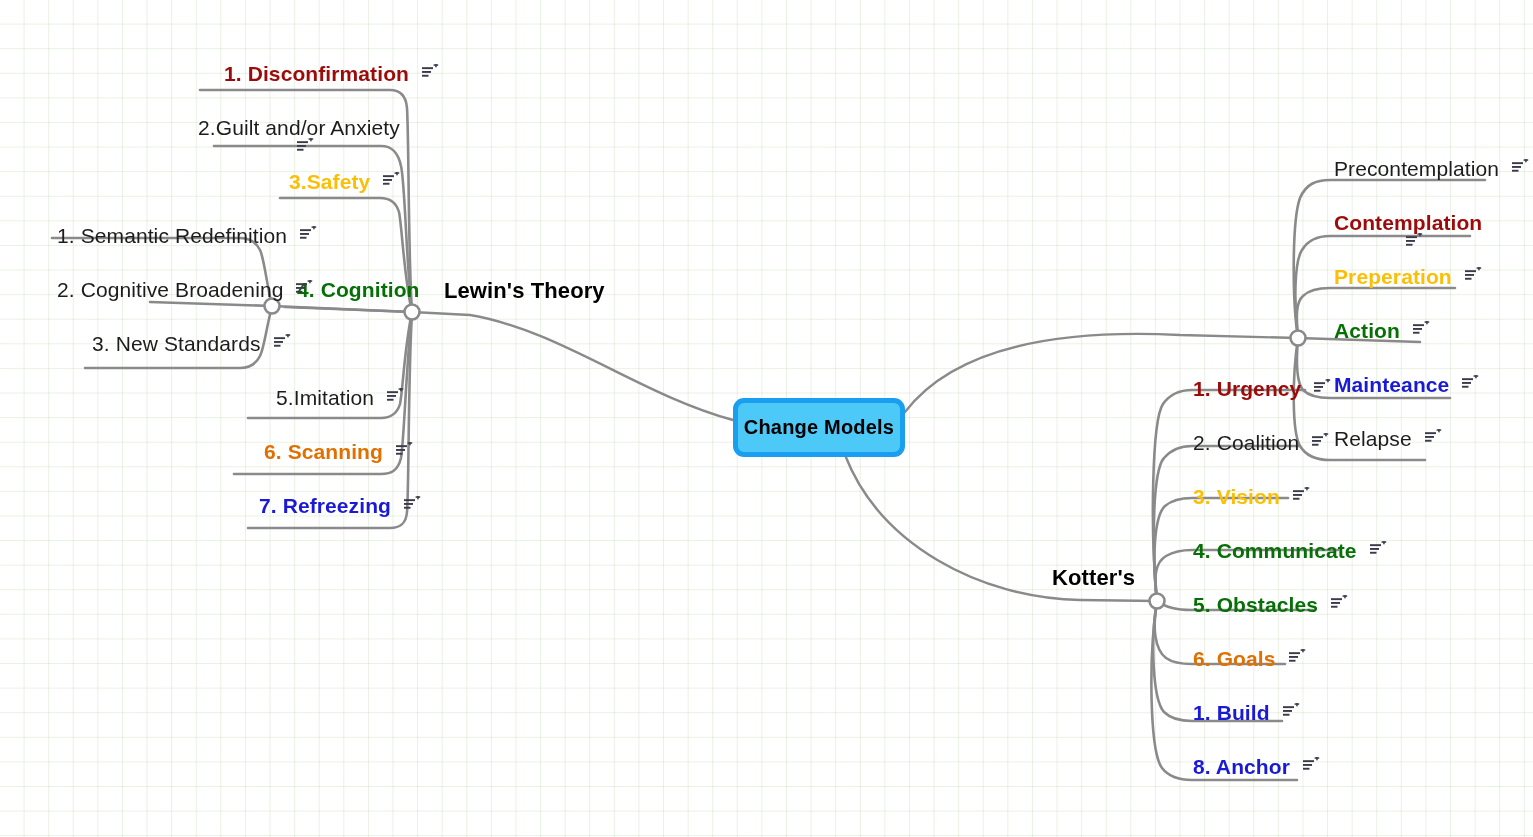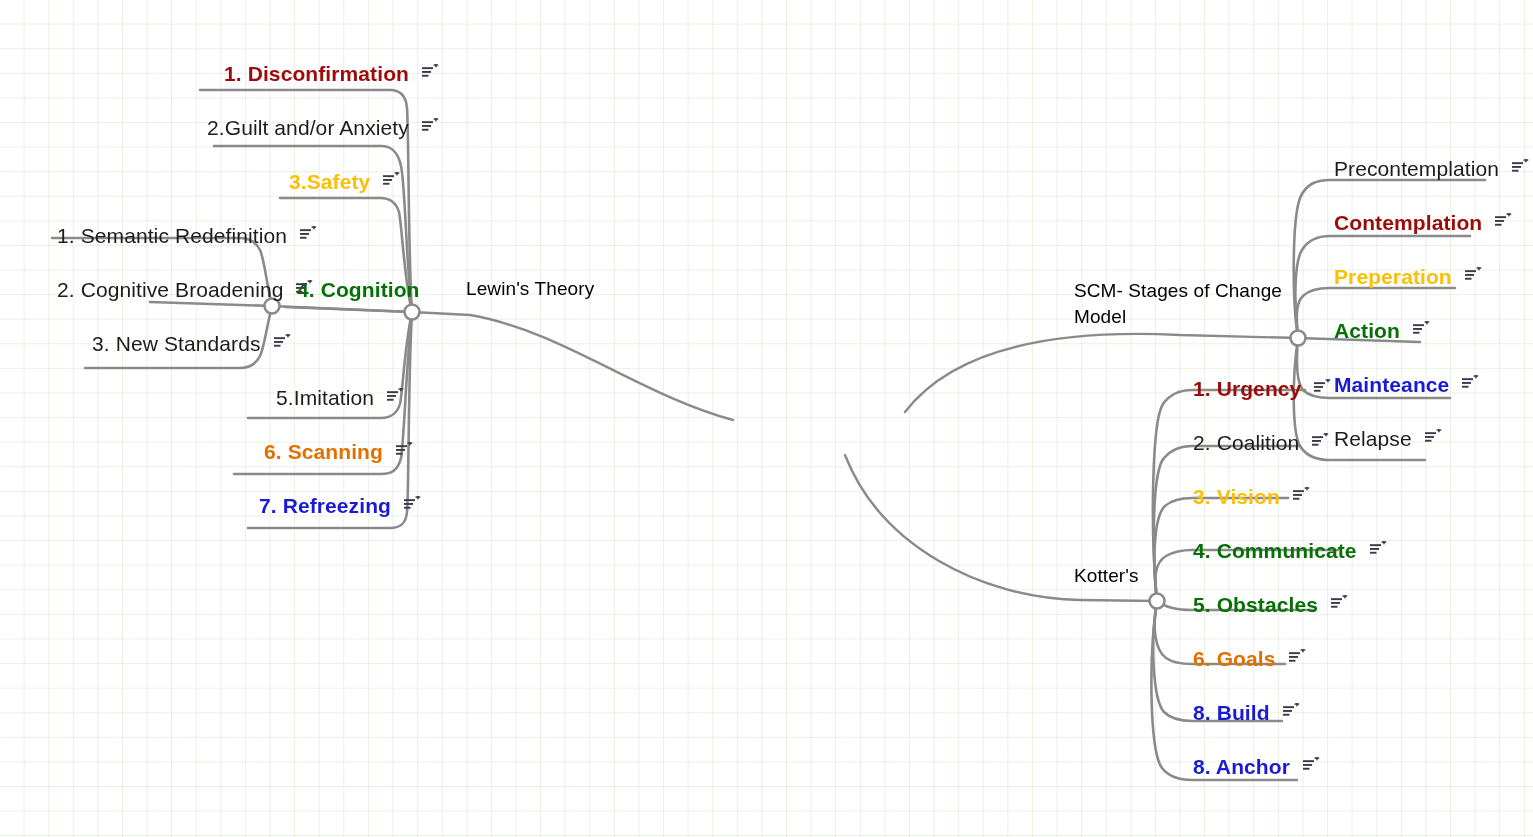--- a/index.html
+++ b/index.html
@@ -28,22 +28,22 @@
     background:#4cc9f7;
     border:5px solid #1a9ef0;
     border-radius:11px;
     display:flex;align-items:center;justify-content:center;
     box-sizing:border-box;
     color:#000;
     font-weight:700;font-size:20px;
     letter-spacing:.2px;
   }
   .branch-title{
-    position:absolute;font-weight:400;font-size:19px;color:#000;
-    line-height:1.35;letter-spacing:.1px;padding-left:22px;
+    position:absolute;font-weight:700;font-size:22px;color:#000;
+    line-height:1.35;letter-spacing:.1px;
   }
   .c-black{color:#1c1c1c;}
   .c-red{color:#9c0a0a;}
   .c-yellow{color:#fbbf06;}
   .c-green{color:#067006;}
   .c-blue{color:#1a1ad6;}
   .c-orange{color:#e07000;}
 </style>
 </head>
 <body>
@@ -94,50 +94,49 @@
     </g>
 
     <g stroke="#8a8a8a" stroke-width="2.6" fill="#ffffff">
       <circle cx="272" cy="306" r="7.5"></circle>
       <circle cx="412" cy="312" r="7.5"></circle>
       <circle cx="1298" cy="338" r="7.5"></circle>
       <circle cx="1157" cy="601" r="7.5"></circle>
     </g>
   </svg>
 
+  <div class="central" style="left:733px;top:398px;width:172px;height:59px;">
+    <span>Change Models</span>
+  </div>
 
   <div class="branch-title" style="left:444px;top:276px;">
     <span>Lewin's Theory</span>
   </div>
 
-  <div class="branch-title" style="left:1052px;top:278px;width:230px;">
-    <span>SCM- Stages of Change</span><br>
-    <span>Model</span>
-  </div>
 
   <div class="branch-title" style="left:1052px;top:563px;">
     <span>Kotter's</span>
   </div>
 
   <div class="node" style="left:224px;top:63px;">
     <span class="lbl bold c-red">1. Disconfirmation</span>
     <span class="note">
       <svg width="17" height="15" viewBox="0 0 17 15">
           <g fill="#3a3a4a">
             <rect x="0" y="3.2" width="11" height="1.9"></rect>
             <rect x="0" y="7" width="9" height="1.9"></rect>
             <rect x="0" y="10.8" width="6.5" height="1.9"></rect>
             <rect x="11.6" y="0.3" width="4.6" height="1.5"></rect>
             <rect x="13.2" y="-1.3" width="1.5" height="4.6"></rect>
           </g>
         </svg>
     </span>
   </div>
 
-  <div class="node" style="left:207px;top:117px;">
+  <div class="node" style="left:198px;top:117px;flex-direction:column;">
     <span class="lbl c-black">2.Guilt and/or Anxiety</span>
     <span class="note">
       <svg width="17" height="15" viewBox="0 0 17 15">
           <g fill="#3a3a4a">
             <rect x="0" y="3.2" width="11" height="1.9"></rect>
             <rect x="0" y="7" width="9" height="1.9"></rect>
             <rect x="0" y="10.8" width="6.5" height="1.9"></rect>
             <rect x="11.6" y="0.3" width="4.6" height="1.5"></rect>
             <rect x="13.2" y="-1.3" width="1.5" height="4.6"></rect>
           </g>
@@ -262,21 +261,21 @@
             <rect x="0" y="3.2" width="11" height="1.9"></rect>
             <rect x="0" y="7" width="9" height="1.9"></rect>
             <rect x="0" y="10.8" width="6.5" height="1.9"></rect>
             <rect x="11.6" y="0.3" width="4.6" height="1.5"></rect>
             <rect x="13.2" y="-1.3" width="1.5" height="4.6"></rect>
           </g>
         </svg>
     </span>
   </div>
 
-  <div class="node" style="left:1334px;top:212px;">
+  <div class="node" style="left:1334px;top:212px;flex-direction:column;">
     <span class="lbl bold c-red">Contemplation</span>
     <span class="note">
       <svg width="17" height="15" viewBox="0 0 17 15">
           <g fill="#3a3a4a">
             <rect x="0" y="3.2" width="11" height="1.9"></rect>
             <rect x="0" y="7" width="9" height="1.9"></rect>
             <rect x="0" y="10.8" width="6.5" height="1.9"></rect>
             <rect x="11.6" y="0.3" width="4.6" height="1.5"></rect>
             <rect x="13.2" y="-1.3" width="1.5" height="4.6"></rect>
           </g>
@@ -428,21 +427,21 @@
             <rect x="0" y="7" width="9" height="1.9"></rect>
             <rect x="0" y="10.8" width="6.5" height="1.9"></rect>
             <rect x="11.6" y="0.3" width="4.6" height="1.5"></rect>
             <rect x="13.2" y="-1.3" width="1.5" height="4.6"></rect>
           </g>
         </svg>
     </span>
   </div>
 
   <div class="node" style="left:1193px;top:702px;">
-    <span class="lbl bold c-blue">8. Build</span>
+    <span class="lbl bold c-blue">1. Build</span>
     <span class="note">
       <svg width="17" height="15" viewBox="0 0 17 15">
           <g fill="#3a3a4a">
             <rect x="0" y="3.2" width="11" height="1.9"></rect>
             <rect x="0" y="7" width="9" height="1.9"></rect>
             <rect x="0" y="10.8" width="6.5" height="1.9"></rect>
             <rect x="11.6" y="0.3" width="4.6" height="1.5"></rect>
             <rect x="13.2" y="-1.3" width="1.5" height="4.6"></rect>
           </g>
         </svg>

